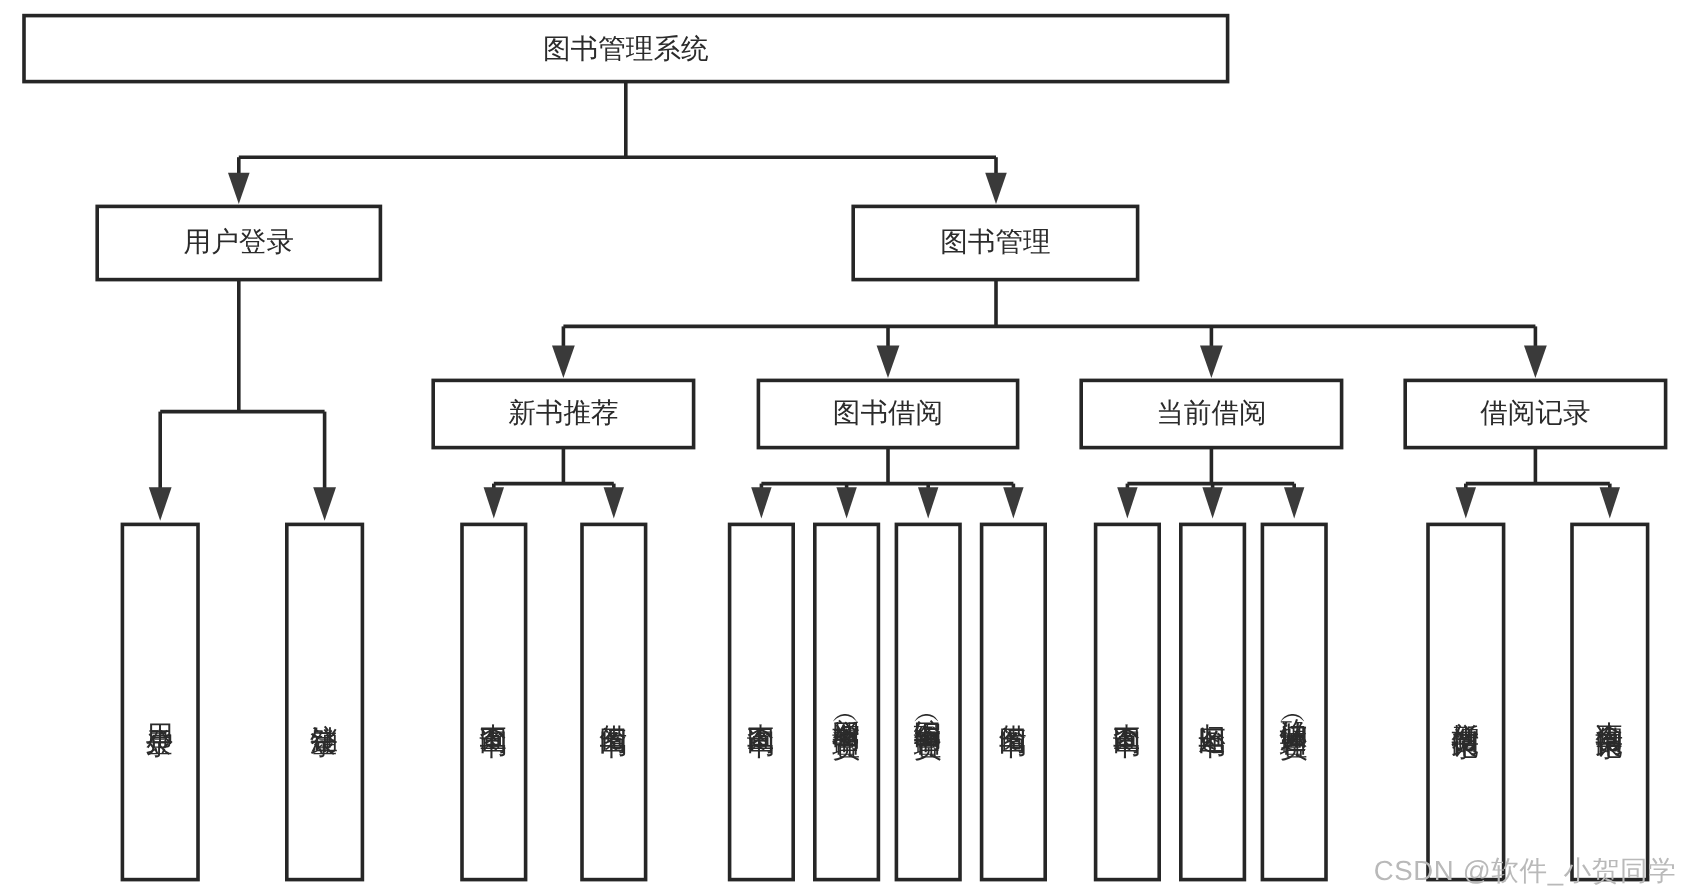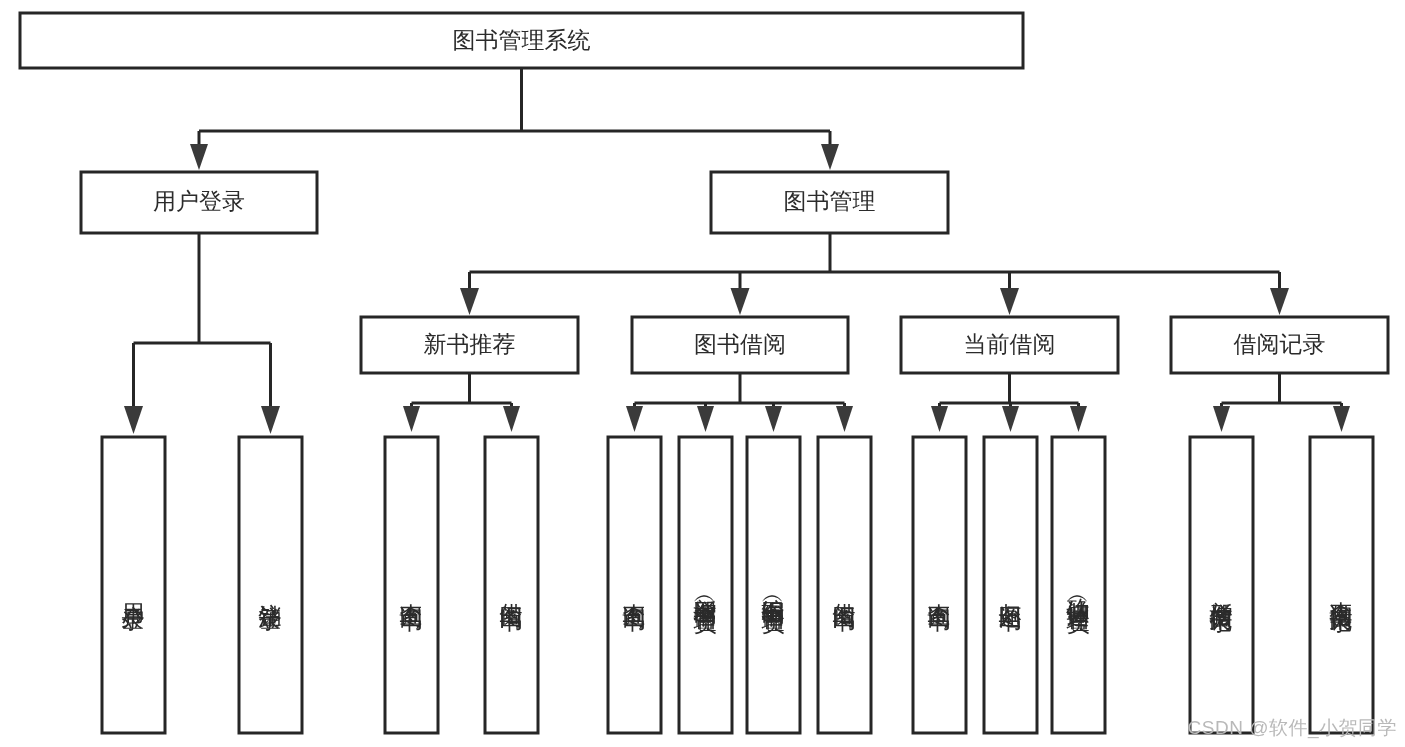--- a/index.html
+++ b/index.html
@@ -65,21 +65,21 @@
     color: #2b2b2b;
     letter-spacing: 2px;
     white-space: nowrap;
     text-align: center;
   }
   .watermark {
     position: absolute;
     right: 8px;
     bottom: 6px;
     font-family: "Liberation Sans", "DejaVu Sans", sans-serif;
-    font-size: 19px;
+    font-size: 23px;
     color: #b9b9b9;
     letter-spacing: 0.5px;
     white-space: nowrap;
     user-select: none;
   }
 </style>
 </head>
 <body>
 
 <div id="diagram-root">

